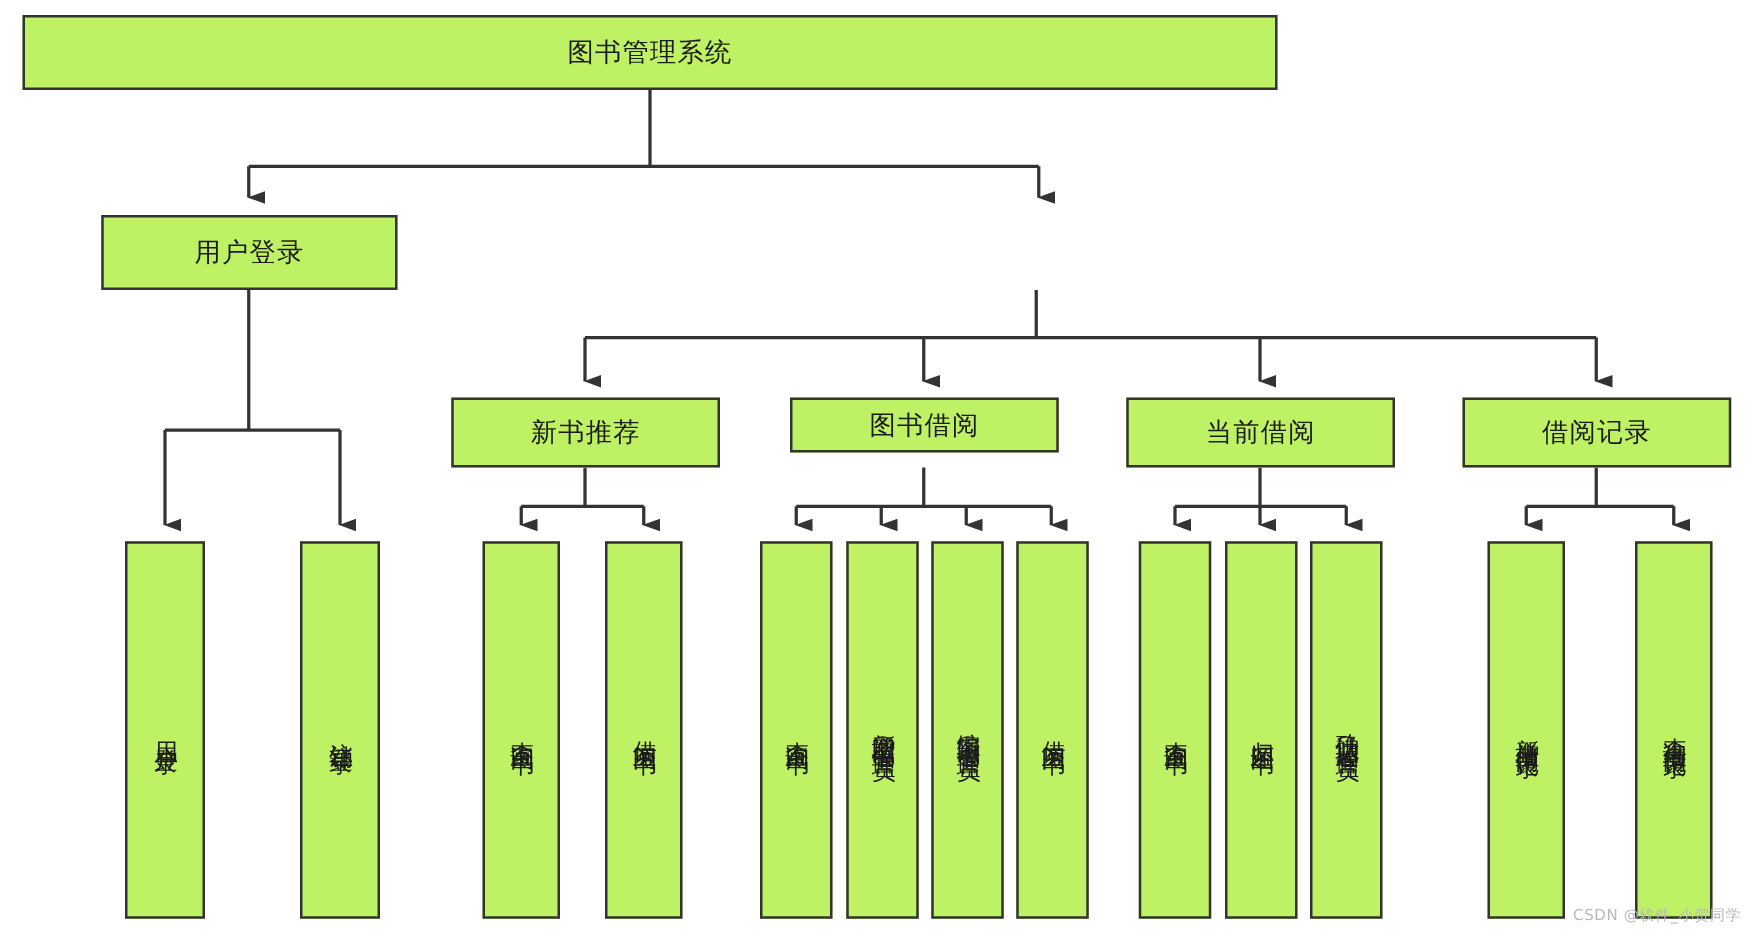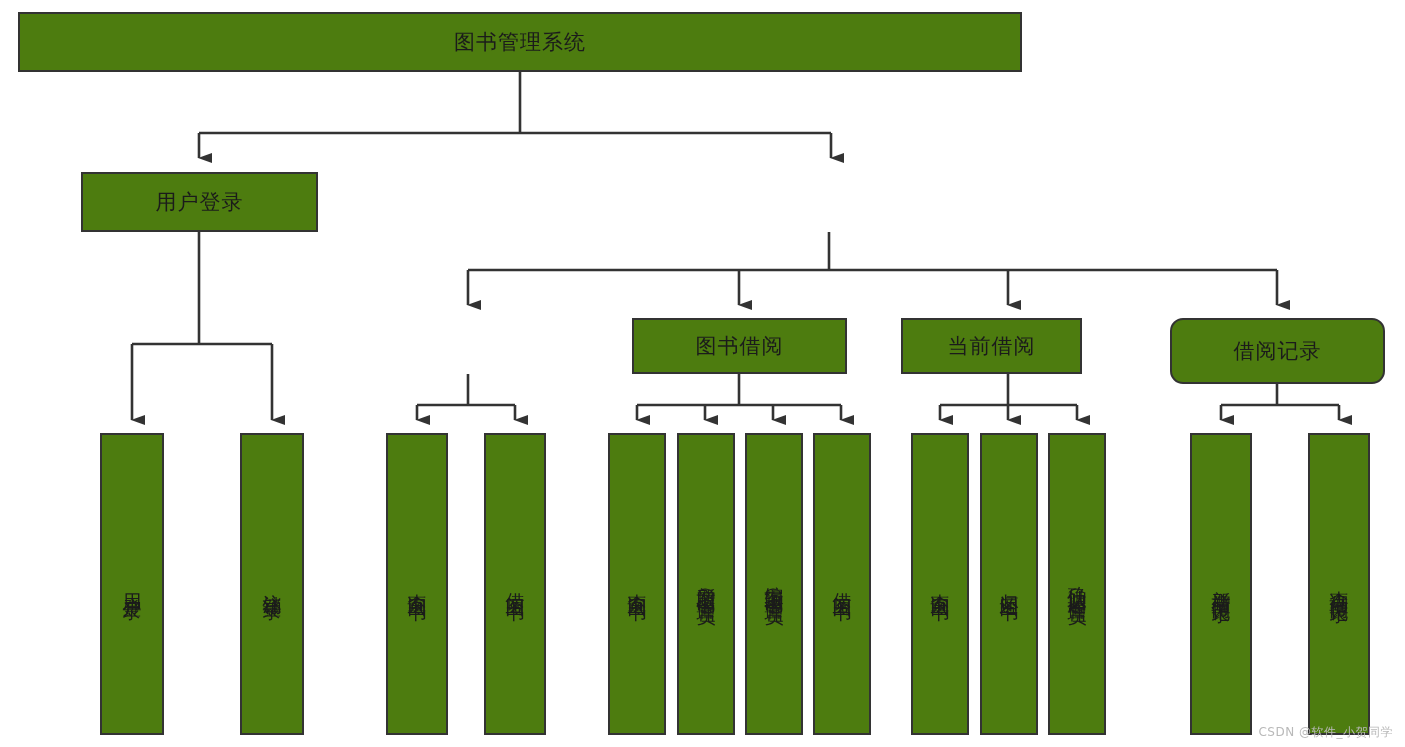--- a/index.html
+++ b/index.html
@@ -14,21 +14,21 @@
     height: 747px;
     background: #ffffff;
     font-family: "DejaVu Sans", "Liberation Sans", sans-serif;
     overflow: hidden;
   }
   
   .node {
     position: absolute;
     box-sizing: border-box;
     border: 2.5px solid #333333;
-    background: #4d7c0f;
+    background: #bef264;
     color: #1b1b1b;
     display: flex;
     align-items: center;
     justify-content: center;
     text-align: center;
     line-height: 1.25;
   }
   .node.horizontal {
     font-size: 21px;
     letter-spacing: 1px;
@@ -118,26 +118,27 @@
       <path d="M 1221 405 L 1221 420" marker-end="url(#arrow)"></path>
       <path d="M 1339 405 L 1339 420" marker-end="url(#arrow)"></path>
     </g>
   </svg>
 
   <div class="node horizontal node-root" style="left:18px; top:12px; width:1004px; height:60px;">图书管理系统</div>
 
   <div class="node horizontal" style="left:81px; top:172px; width:237px; height:60px;">用户登录</div>
 
 
+  <div class="node horizontal" style="left:361px; top:318px; width:215px; height:56px;">新书推荐</div>
 
-  <div class="node horizontal" style="left:632px; top:318px; width:215px; height:56px;">图书借阅</div>
+  <div class="node horizontal" style="left:632px; top:318px; width:215px; height:44px;">图书借阅</div>
 
-  <div class="node horizontal" style="left:901px; top:318px; width:181px; height:56px;">当前借阅</div>
+  <div class="node horizontal" style="left:901px; top:318px; width:215px; height:56px;">当前借阅</div>
 
-  <div class="node horizontal" style="left:1170px; top:318px; width:215px; height:66px;border-radius:13px;">借阅记录</div>
+  <div class="node horizontal" style="left:1170px; top:318px; width:215px; height:56px;">借阅记录</div>
 
   <div class="node vertical" style="left:100px; top:433px; width:64px; height:302px;">用户登录</div>
 
   <div class="node vertical" style="left:240px; top:433px; width:64px; height:302px;">注销登录</div>
 
   <div class="node vertical" style="left:386px; top:433px; width:62px; height:302px;">查询图书</div>
 
   <div class="node vertical" style="left:484px; top:433px; width:62px; height:302px;">借阅图书</div>
 
   <div class="node vertical" style="left:608px; top:433px; width:58px; height:302px;">查询图书</div>

